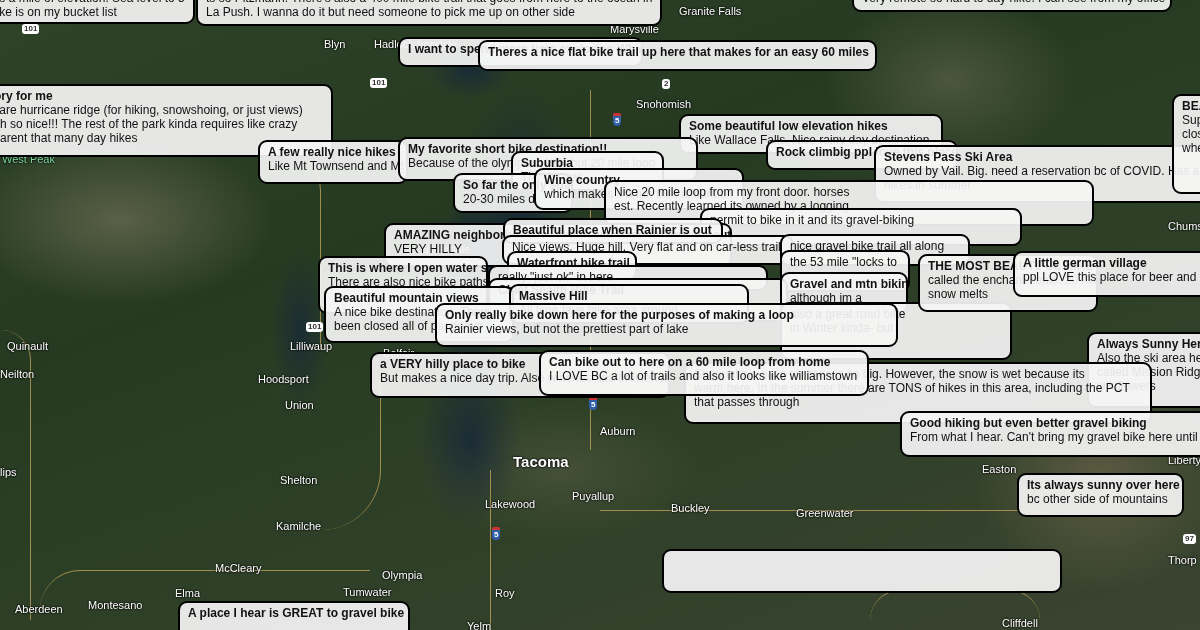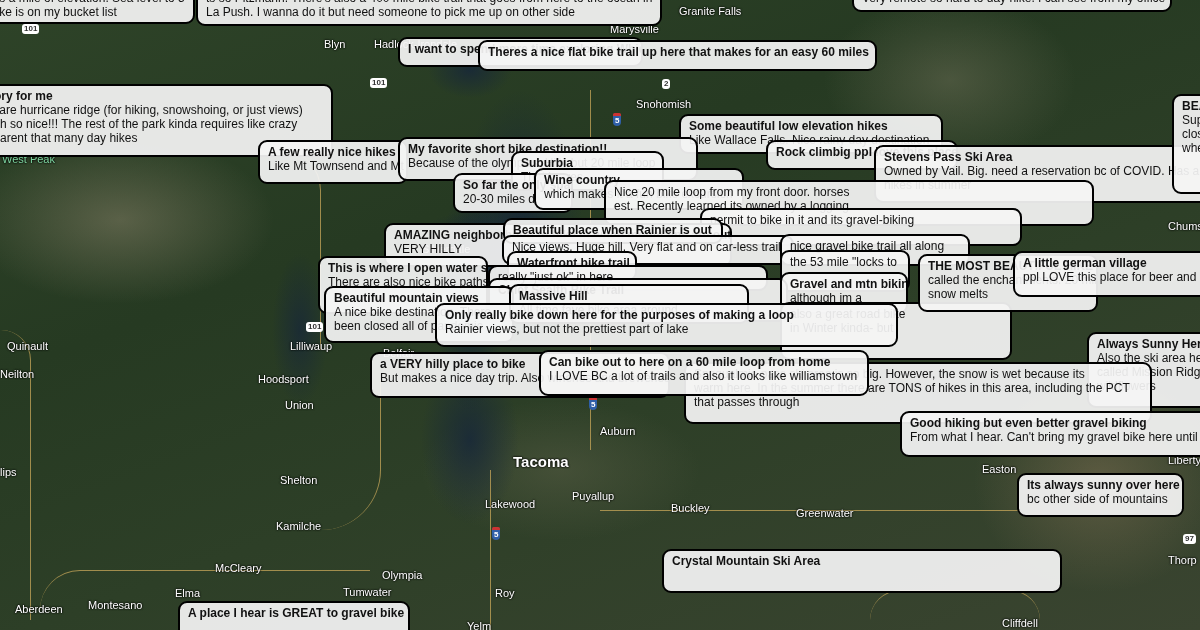--- a/index.html
+++ b/index.html
@@ -244,19 +244,18 @@
       </div>
       <div class="popup" style="left: 900px; top: 411px; width: 320px; height: 46px;">
         <span class="t">Good hiking but even better gravel biking</span>
         <span class="d">From what I hear. Can't bring my gravel bike here until</span>
       </div>
       <div class="popup" style="left: 1008px; top: 473px; width: 167px; height: 44px; margin-left: 9px;">
         <span class="t">Its always sunny over here</span>
         <span class="d">bc other side of mountains</span>
       </div>
       <div class="popup" style="left: 662px; top: 549px; width: 400px; height: 44px;">
-        <span class="t">Crystal Mountain Ski Area</span>
       </div>
       <div class="popup" style="left: 178px; top: 601px; width: 232px; height: 40px;">
         <span class="t">A place I hear is GREAT to gravel bike</span>
       </div>
     </div>
 </div>
 
 </body></html>

